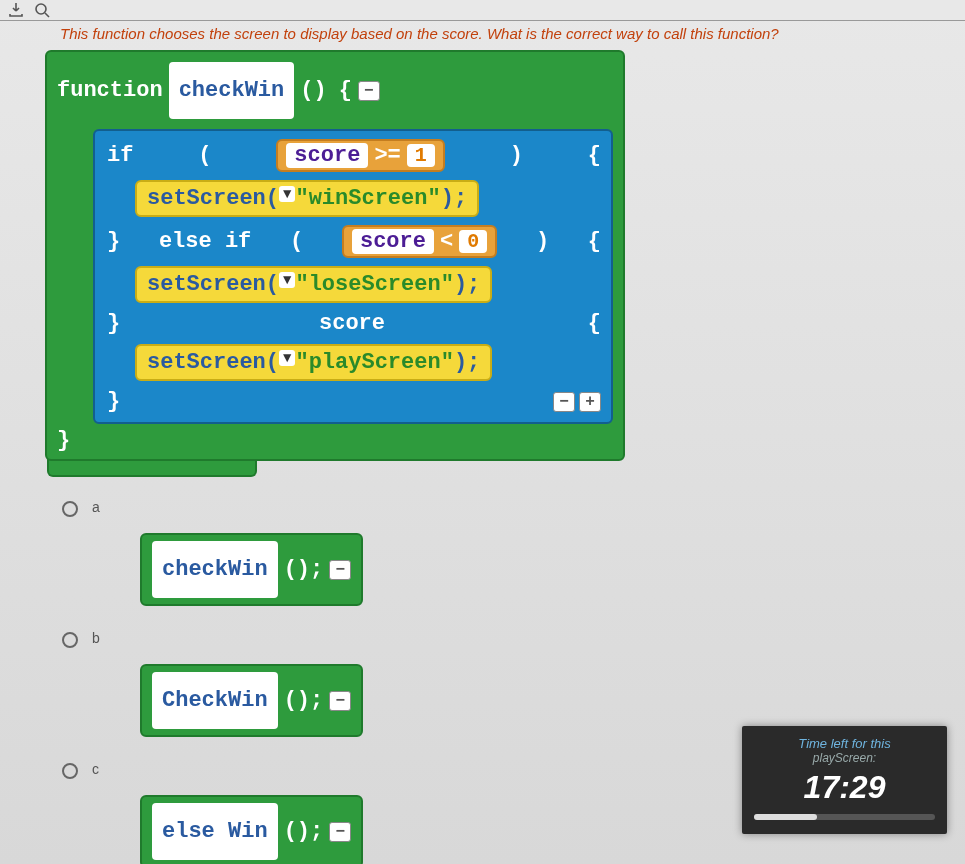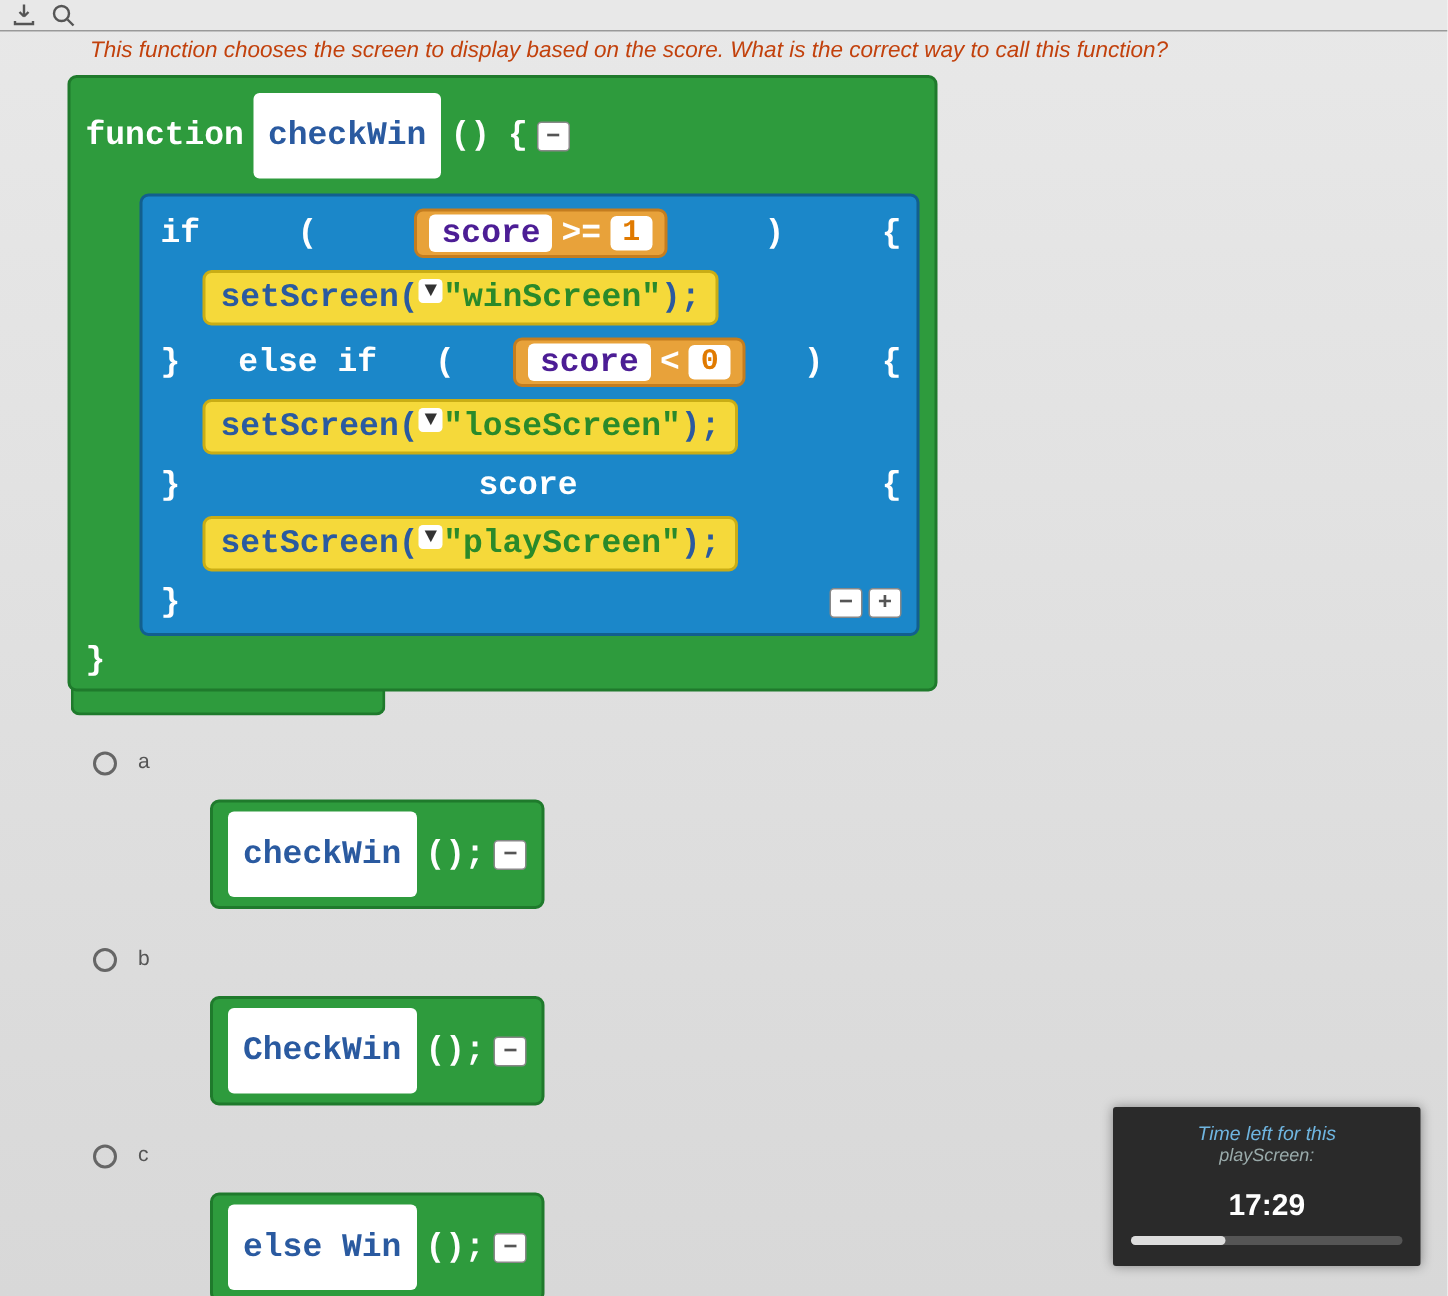--- a/index.html
+++ b/index.html
@@ -123,30 +123,30 @@
     }
     .green-call {
       background:#2e9b3d;border:2px solid #1f7a2c;border-radius:6px;
       color:#fff;padding:6px 10px;display:inline-flex;align-items:center;gap:6px;
       font-family:"Courier New",monospace;font-size:22px;font-weight:bold;
     }
     .green-call .chip { color:#2a5aa0; }
 
     
     .timer {
-      position:absolute; right:18px; bottom:20px;
+      position:absolute; right:18px; bottom:30px;
       background:#2a2a2a; color:#fff;
       width: 205px; padding:10px 12px 14px;
       text-align:center; font-family:Arial,sans-serif;
       border-radius:2px;
       box-shadow: 0 0 8px rgba(0,0,0,.4);
     }
     .timer .t1 { color:#6fb5e0; font-size:13px; font-style:italic; }
     .timer .t2 { color:#9aa; font-size:12px; font-style:italic; }
-    .timer .time { font-size:20px; font-weight:bold; margin-top:16px;}
+    .timer .time { font-size:32px; font-weight:bold; margin-top:4px;font-style:italic;}
     .timer .bar { height:6px;background:#555;border-radius:3px;margin-top:8px; position:relative;}
     .timer .bar::after{content:"";position:absolute;left:0;top:0;height:100%;width:35%;background:#ddd;border-radius:3px;}
 
     .tail { background:#2e9b3d; height:18px; width:210px;border-radius:0 0 6px 6px;border:2px solid #1f7a2c;border-top:none; margin-left:2px; margin-top:-2px;}
   </style>
 </head>
 <body>
 
 <div class="top-bar">
   <span class="icon" style="color:#555;font-size:16px;">

